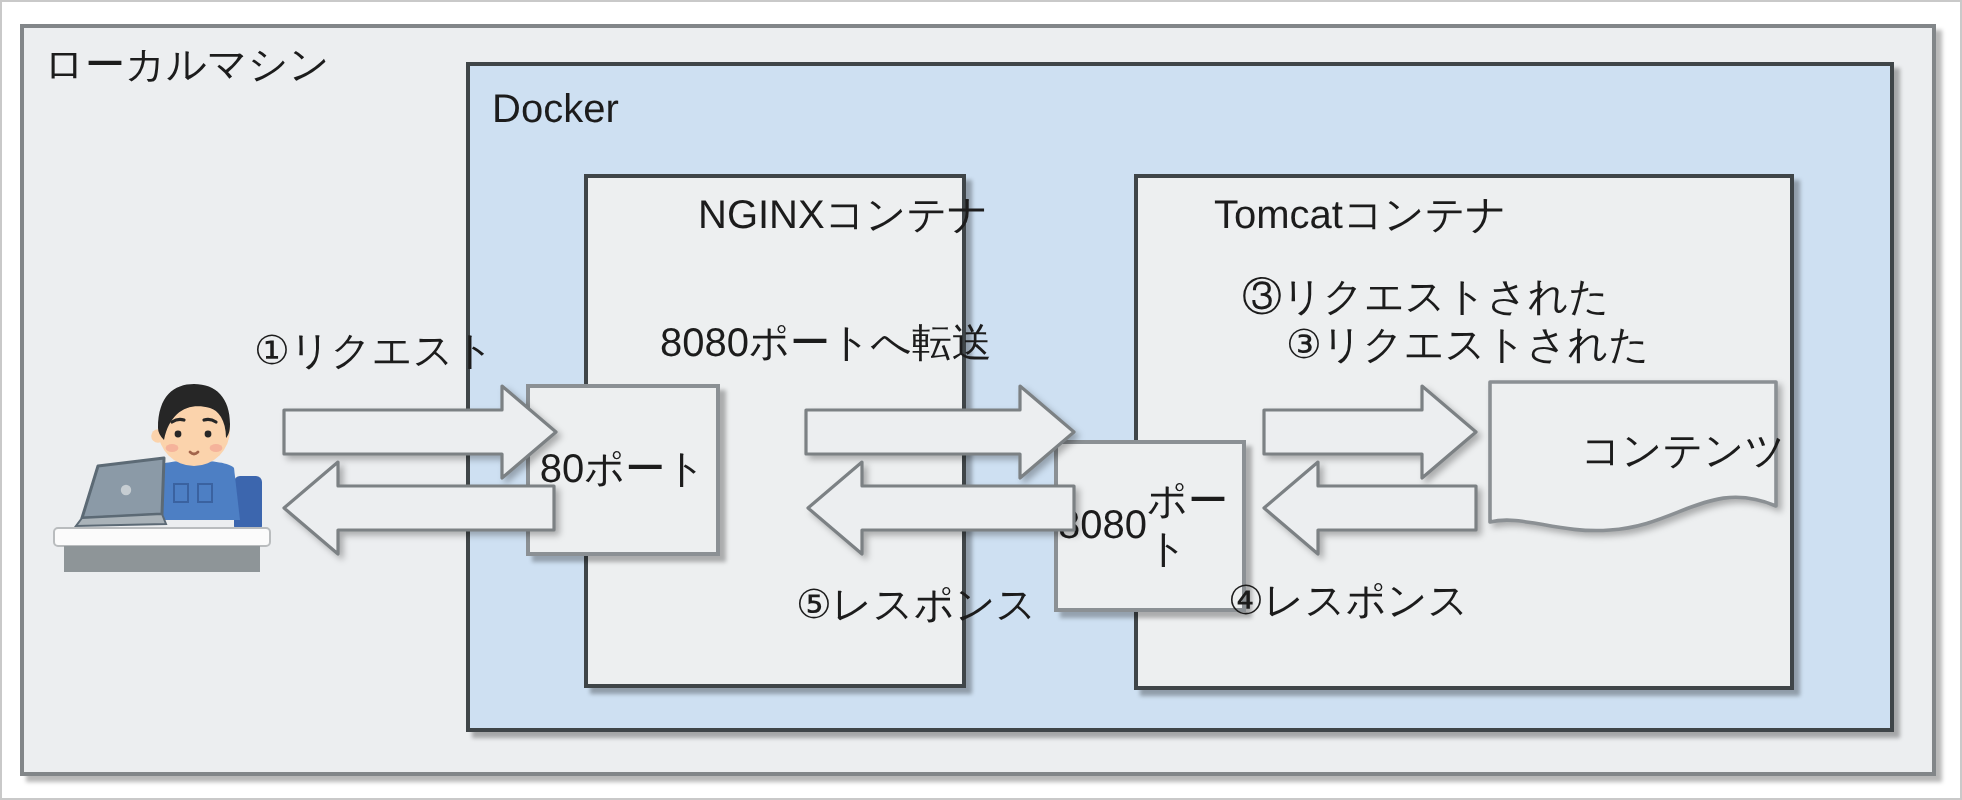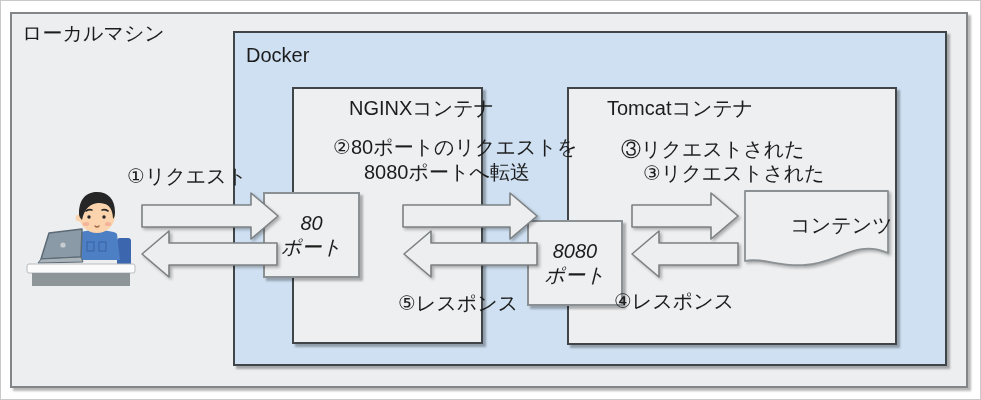--- a/index.html
+++ b/index.html
@@ -33,22 +33,22 @@
     border:2px solid #3f4548;
     box-shadow:3px 3px 2px rgba(0,0,0,0.30);
   }
   .nginx-box{left:292px;top:87px;width:191px;height:257px;}
   .tomcat-box{left:567px;top:87px;width:330px;height:258px;}
   .port-box{
     position:absolute;box-sizing:border-box;
     background:#edeff0;
     border:2px solid #8b9094;
     box-shadow:3px 3px 2px rgba(0,0,0,0.28);
-    display:flex;flex-direction:column;align-items:center;justify-content:center;
-    font-size:20px;line-height:1.2;font-style:italic;
+    display:flex;align-items:center;justify-content:center;
+    font-size:20px;line-height:1.2;
   }
   .port80-box{left:263px;top:192px;width:97px;height:86px;}
   .port8080-box{left:527px;top:192px;width:96px;height:86px;margin-top:28px;}
   .lbl{
     position:absolute;font-size:20px;line-height:1.1;white-space:nowrap;
   }
   .arrow-svg{position:absolute;overflow:visible;}
   .arrow-poly{
     fill:#eceef0;stroke:#7c8184;stroke-width:1.6;stroke-linejoin:round;
   }
@@ -111,22 +111,21 @@
 
   <svg class="arrow-svg shadowed" style="left:630px;top:191px;" width="110" height="50">
     <polygon class="arrow-poly" points="2,14 81,14 81,2 108,25 81,48 81,36 2,36"></polygon>
   </svg>
 
   <svg class="arrow-svg shadowed" style="left:630px;top:229px;" width="110" height="50">
     <polygon class="arrow-poly" points="108,14 29,14 29,2 2,25 29,48 29,36 108,36"></polygon>
   </svg>
 
   <div class="lbl" style="left:127px;top:165px;">①リクエスト</div>
-  <div class="lbl" style="left:333px;top:136px;">②80ポートのリクエストを</div>
-  <div class="lbl" style="left:364px;top:161px;">8080ポートへ転送</div>
+  <div class="lbl" style="left:330px;top:161px;">8080ポートへ転送</div>
   <div class="lbl" style="left:621px;top:138px;font-family:Liberation Serif, serif;">③リクエストされた</div>
   <div class="lbl" style="left:643px;top:162px;">③リクエストされた</div>
   <div class="lbl" style="left:614px;top:290px;">④レスポンス</div>
   <div class="lbl" style="left:398px;top:292px;">⑤レスポンス</div>
 
   <svg class="person-svg" width="112" height="100" viewBox="0 0 112 100">
 
     <rect x="92" y="50" width="14" height="28" rx="3" fill="#3c66ae"></rect>
 
     <path d="M52,46 C56,41 88,41 92,46 L95,72 L50,72 Z" fill="#4d7fc4"></path>

